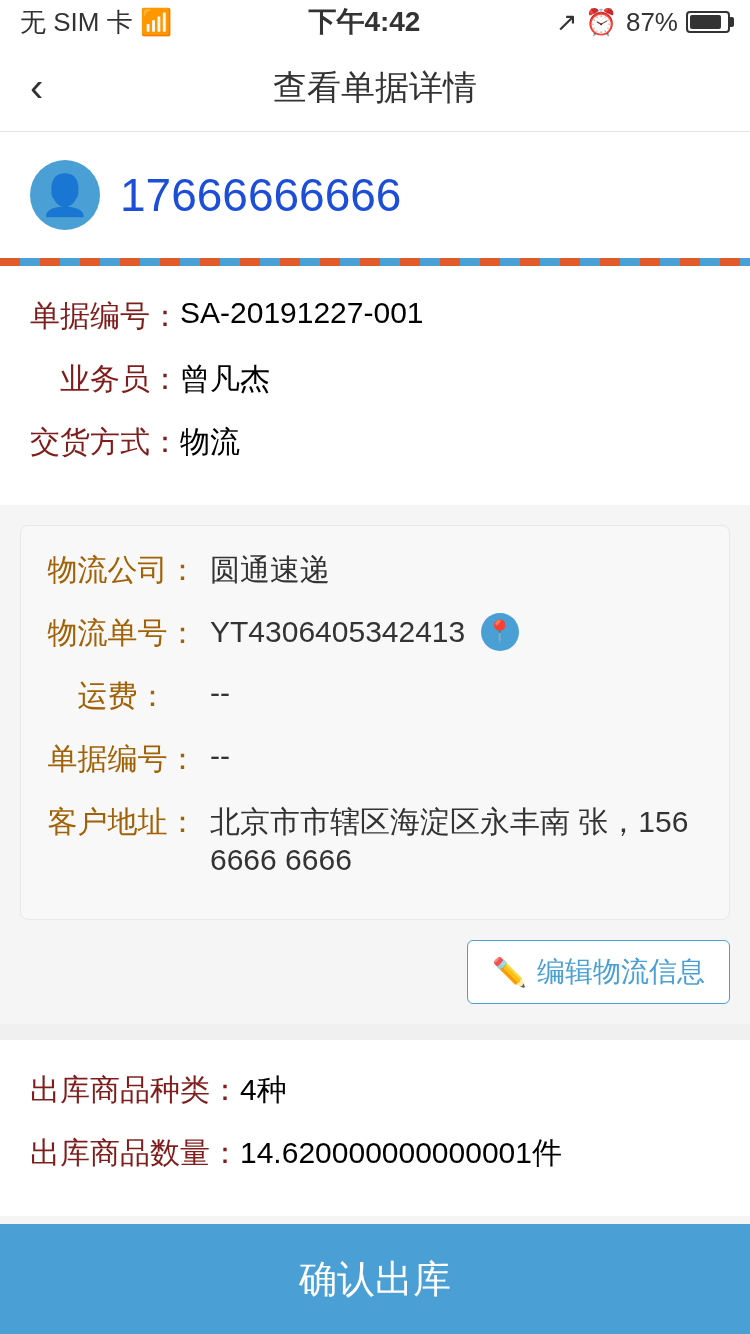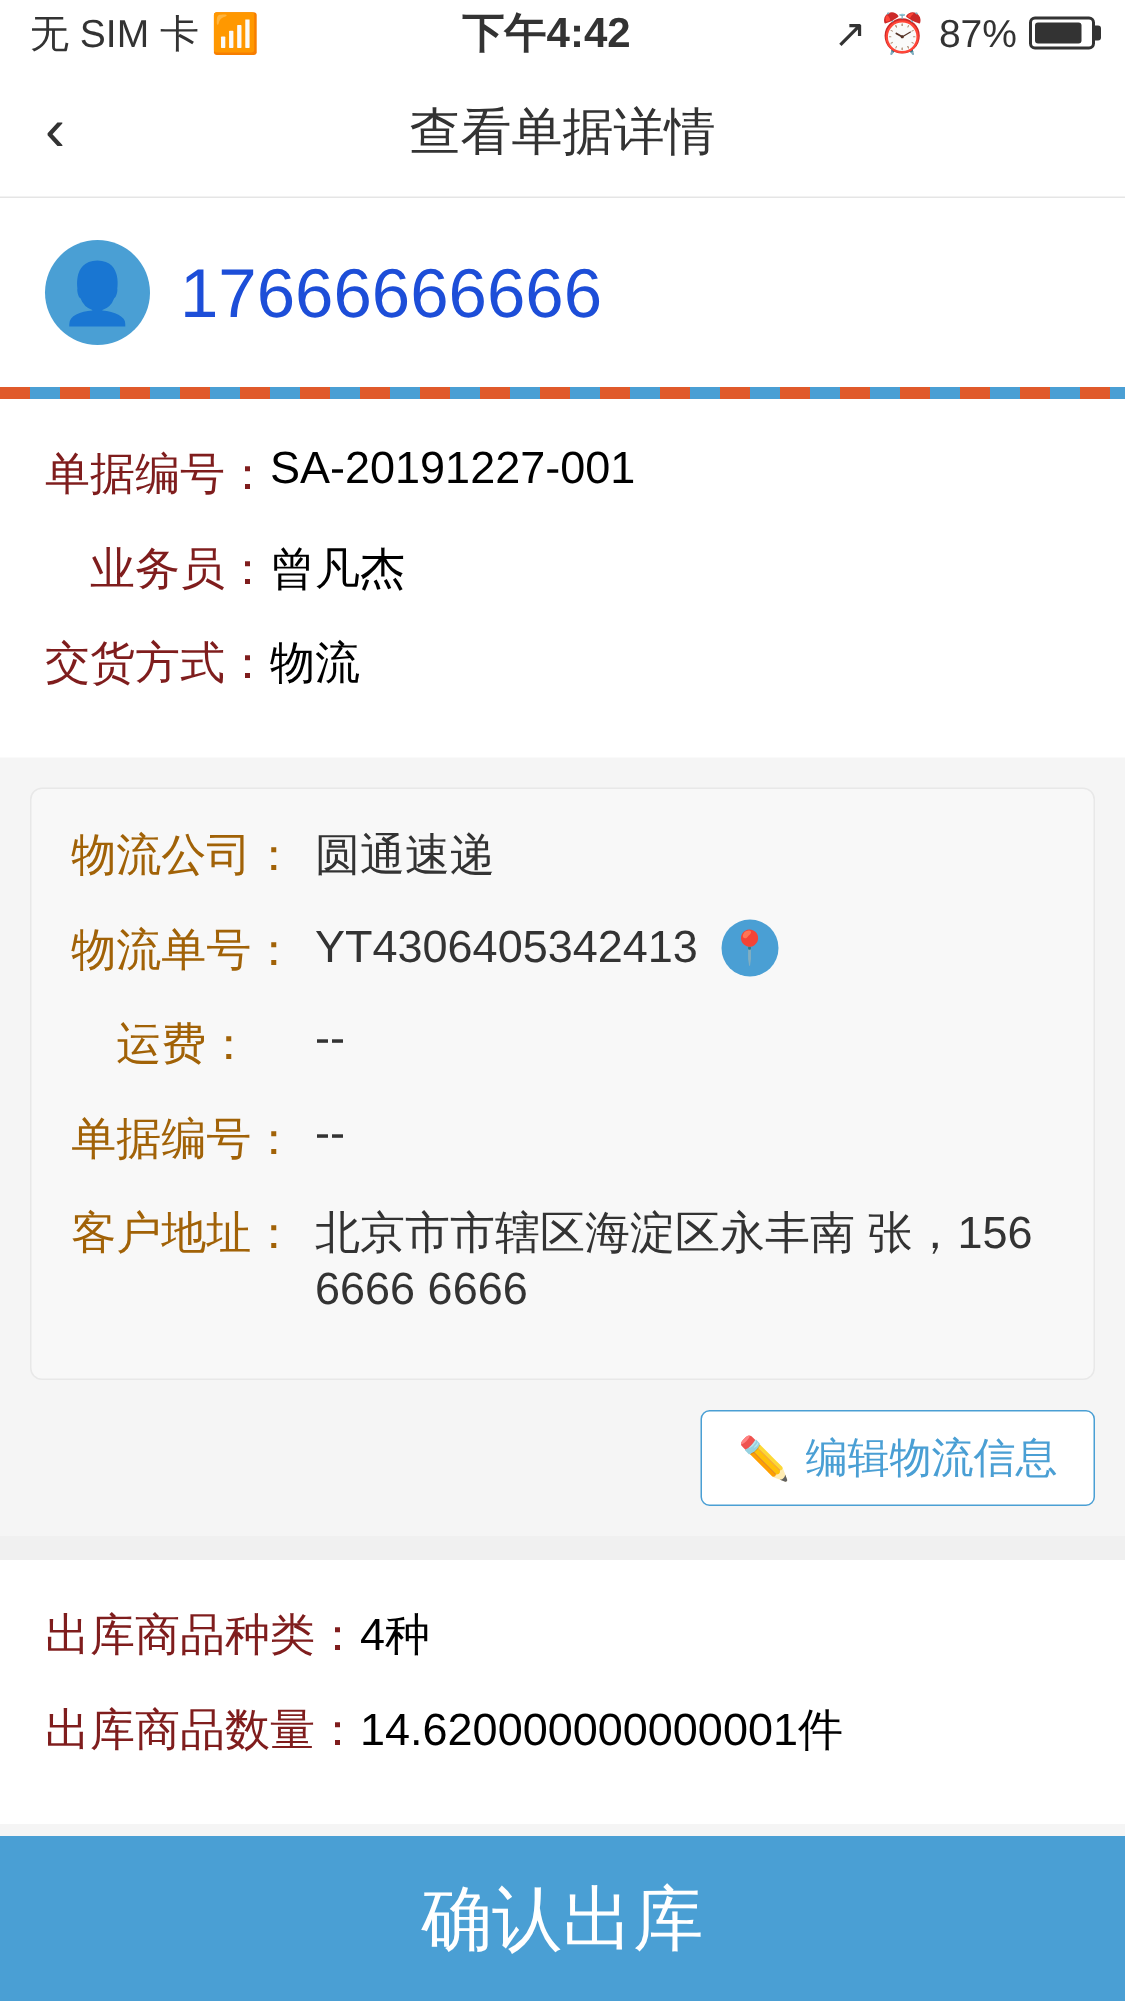--- a/index.html
+++ b/index.html
@@ -271,21 +271,21 @@
       left: 0;
       width: 750px;
       height: 110px;
       background: #4a9fd4;
       display: flex;
       align-items: center;
       justify-content: center;
       cursor: pointer;
     }
     .bottom-btn-text {
-      font-size: 47px;
+      font-size: 38px;
       color: #fff;
       font-weight: 500;
     }
   </style>
 </head>
 <body>
 
 <div class="status-bar">
   <div class="status-left">
     <span>无 SIM 卡</span>

